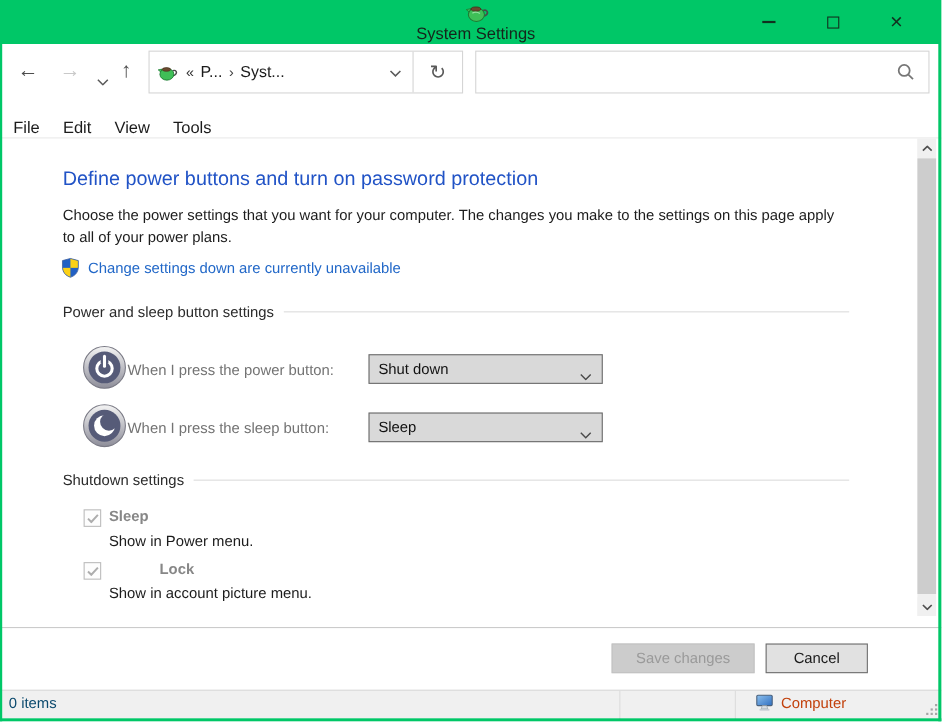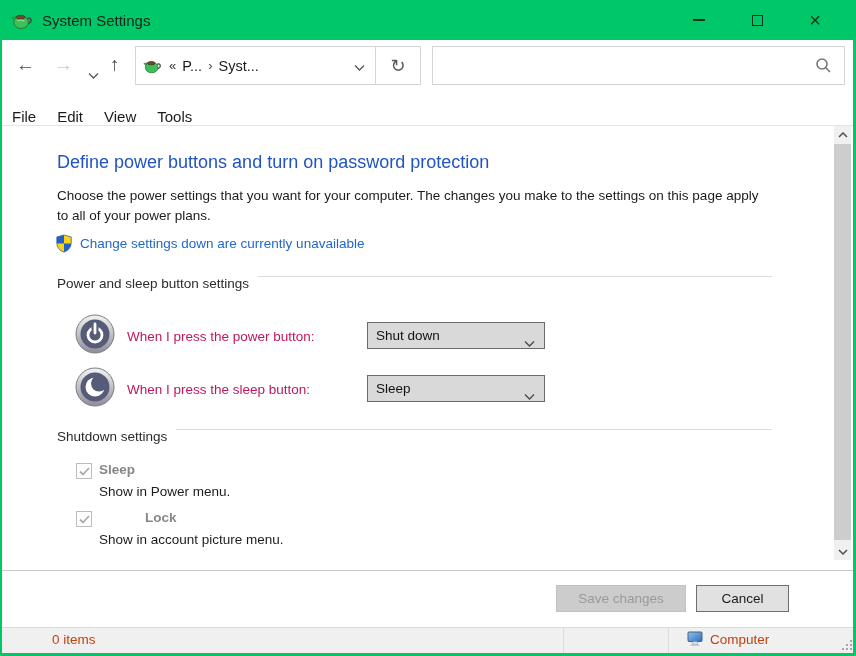--- a/index.html
+++ b/index.html
@@ -2,21 +2,21 @@
 <html><head>
 <meta charset="utf-8">
 <style>
   * { box-sizing: border-box; margin: 0; padding: 0; }
   html,body { width:856px; height:656px; overflow:hidden; }
   body { font-family: "Liberation Sans", sans-serif; background:#fff; }
   .window { position:relative; width:856px; height:656px; background:#fff; }
 
   
   .titlebar { position:absolute; left:0; top:0; width:856px; height:40px;
-              background:#00C767; display:flex; align-items:center; z-index:6; }
+              background:#00C767; display:flex; align-items:center; z-index:6;flex-direction:column; }
   .app-icon { margin-left:11px; width:22px; height:22px; flex:0 0 auto; }
   .title { margin-left:9px; font-size:15px; color:#15241b; }
   .win-controls { position:absolute; right:12px; top:0; height:40px; display:flex; }
   .wc { width:58px; height:40px; display:flex; align-items:center; justify-content:center; }
   .min-glyph { width:12px; height:2px; background:#11301f; }
   .max-glyph { width:11px; height:11px; border:1.5px solid #11301f; }
   .close-glyph { font-size:20px; line-height:20px; color:#11301f; }
 
   
   .toolbar { position:absolute; left:0; top:40px; width:856px; height:52px; background:#fff; }
@@ -46,30 +46,30 @@
              border-bottom:1px solid #e4e4e4; display:flex; align-items:flex-end; padding-left:12px; }
   .menu-item { font-size:15px; color:#1b1b1b; margin-right:21px; }
 
   
   .content { position:absolute; left:0; top:126px; width:856px; height:444px; background:#fff; }
   .heading { position:absolute; left:57px; top:26px; font-size:18px; font-weight:400; color:#2153C6; }
   .desc { position:absolute; left:57px; top:60px; width:712px; font-size:13.5px;
           line-height:20px; color:#1c1c1c; }
   .uac-row { position:absolute; left:55px; top:108px; display:flex; align-items:center; gap:7px; }
   .uac-link { font-size:13.5px; color:#2268C8; text-decoration:none; }
-  .section-hdr { position:absolute; left:57px; width:715px; display:flex; gap:9px; }
+  .section-hdr { position:absolute; left:57px; width:715px; display:flex; align-items:center; gap:9px; }
   .section-hdr .stitle { font-size:13.5px; color:#2b2b2b; white-space:nowrap; }
   .section-hdr .rule { flex:1; height:1px; background:#dcdcdc; }
   .hdr-power { top:150px; }
   .hdr-shutdown { top:303px; }
   .round-icon { position:absolute; left:75px; width:40px; height:40px; }
   .icon-power { top:188px; } .icon-sleep { top:241px; }
-  .row-label { position:absolute; left:127px; font-size:13.5px; color:#be185d; }
+  .row-label { position:absolute; left:116px; font-size:13.5px; color:#737373; }
   .lbl-power { top:203px; } .lbl-sleep { top:256px; }
-  .combo { position:absolute; left:367px; width:178px; height:27px; background:#d9d9d9;
+  .combo { position:absolute; left:335px; width:213px; height:27px; background:#d9d9d9;
            border:1px solid #6b6b6b; display:flex; align-items:center; }
   .combo-power { top:196px; } .combo-sleep { top:249px; }
   .combo .combo-value { margin-left:8px; font-size:13.5px; color:#111; }
   .combo .combo-chev { position:absolute; right:9px; top:10px; }
   .checkbox { position:absolute; left:76px; width:16px; height:16px; background:#fdfdfd;
               border:1px solid #bcbcbc; display:flex; align-items:center; justify-content:center; }
   .cb-sleep { top:337px; } .cb-lock { top:385px; }
   .cb-label { position:absolute; left:99px; font-size:13.5px; font-weight:bold; color:#878787; }
   .cbl-sleep { top:336px; } .cbl-lock { top:384px;margin-left:46px; }
   .cb-desc { position:absolute; left:99px; font-size:13.5px; color:#1c1c1c; }
@@ -85,21 +85,21 @@
   
   .sep { position:absolute; left:0; top:570px; width:856px; height:1px; background:#cbcbcb; }
   .btn { position:absolute; top:585px; height:27px; font-size:13.5px; display:flex;
          align-items:center; justify-content:center; }
   .btn-save { left:556px; width:130px; background:#cccccc; border:1px solid #c2c2c2; color:#9a9a9a; }
   .btn-cancel { left:696px; width:93px; background:#e1e1e1; border:1px solid #6f6f6f; color:#1b1b1b; }
 
   
   .statusbar { position:absolute; left:0; top:627px; width:856px; height:26px; background:#f0f0f0;
                border-top:1px solid #dadada; }
-  .status-count { position:absolute; left:8px; top:4px; font-size:13.5px; color:#c2410c;margin-left:44px; }
+  .status-count { position:absolute; left:8px; top:4px; font-size:13.5px; color:#0c4a6e; }
   .status-div { position:absolute; top:0; width:1px; height:26px; background:#dcdcdc; }
   .sd1 { left:563px; } .sd2 { left:668px; }
   .computer { position:absolute; left:686px; top:3px; display:flex; align-items:center; gap:6px; }
   .computer span { font-size:13.5px; color:#c2410c; }
   .grip { position:absolute; right:3px; bottom:2px; }
 
   
   .edge { position:absolute; background:#00C767; z-index:5; }
   .edge-left { left:0; top:40px; width:2px; height:616px; }
   .edge-right { left:853px; top:40px; width:3px; height:616px; }

